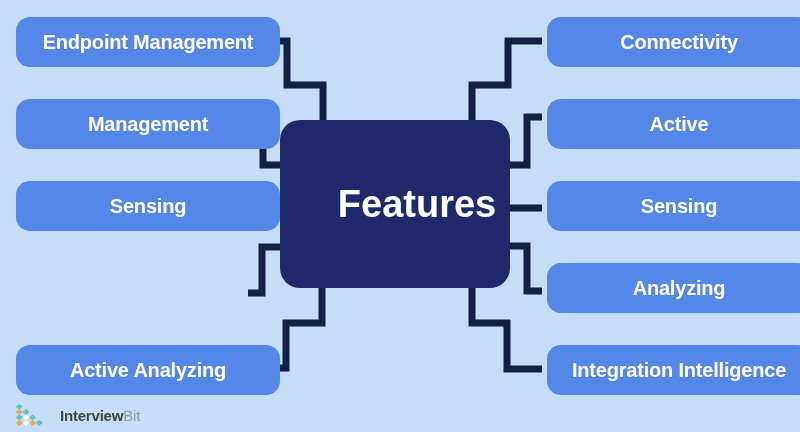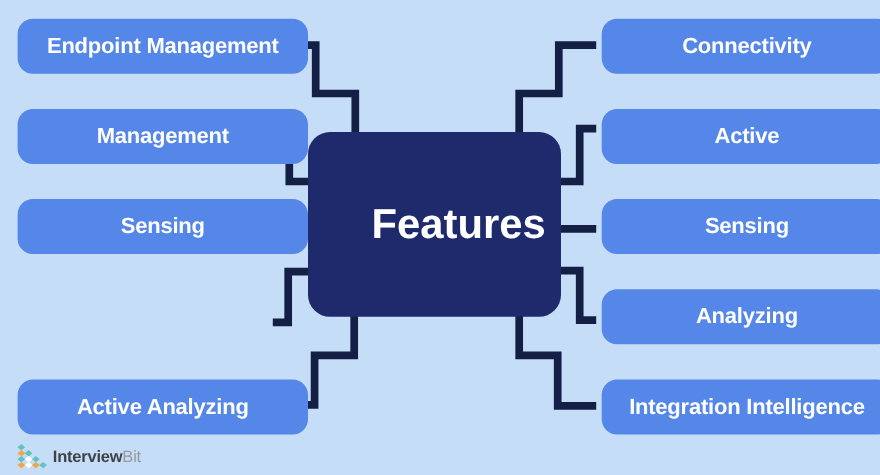--- a/index.html
+++ b/index.html
@@ -33,21 +33,21 @@
     position:absolute;left:280px;top:120px;
     width:230px;height:168px;
     background:var(--center,#1e2a6c);
     border-radius:20px;
     display:flex;flex-direction:column;align-items:center;justify-content:center;
     color:#fff;font-weight:bold;font-size:38px;line-height:52px;
     z-index:3;text-align:center;padding-left:44px;
   }
   .logo{
     position:absolute;left:15px;top:403px;
-    display:flex;align-items:center;gap:5px;
+    display:flex;align-items:center;gap:17px;
     z-index:2;
   }
   .logo-text{font-size:15px;letter-spacing:-0.2px;}
   .logo-bold{color:#3f4347;font-weight:bold;}
   .logo-light{color:#949ca1;font-weight:normal;}
 </style>
 </head>
 <body>
 
 <div class="canvas">

